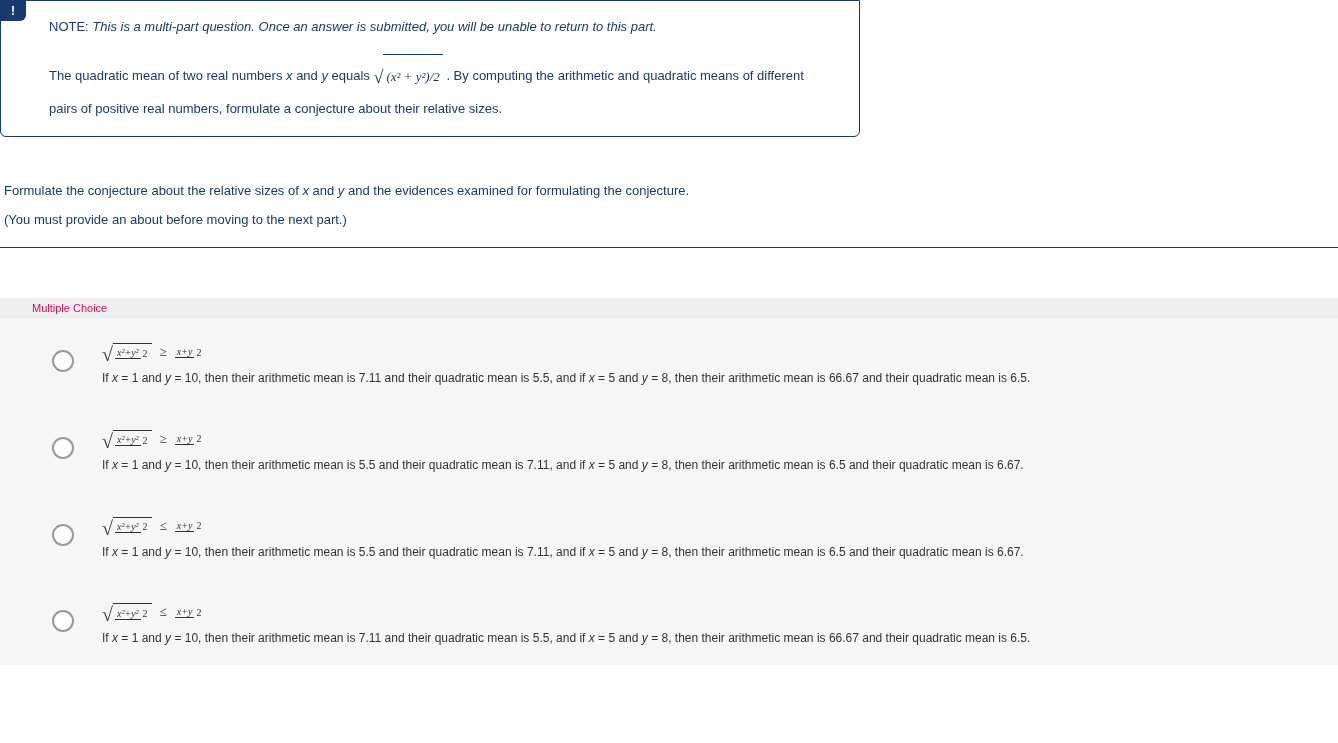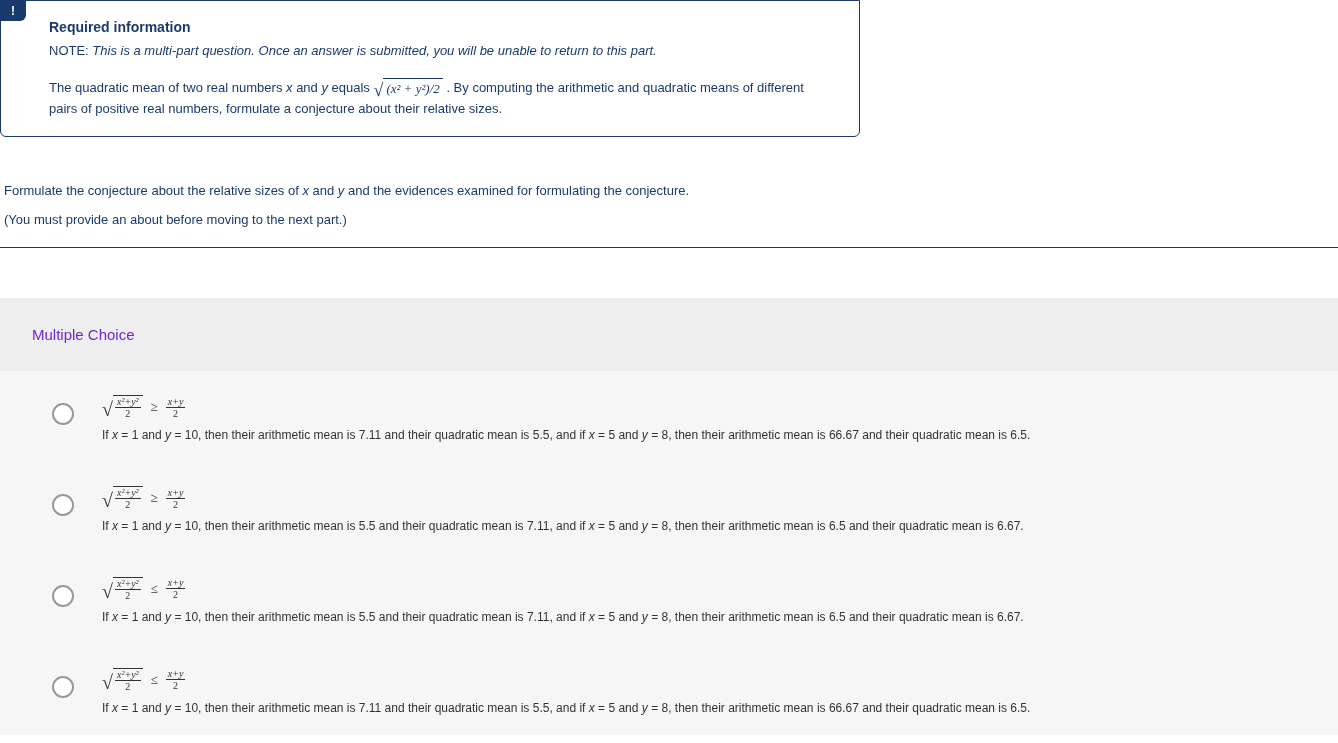--- a/index.html
+++ b/index.html
@@ -64,23 +64,23 @@
       margin-top: 46px;
     }
     .prompt-line { margin-bottom: 14px; }
     .prompt-line:last-child { margin-bottom: 10px; }
     .mc-container {
       margin-top: 50px;
       background: #f6f6f6;
     }
     .mc-header {
       background: #eeeeee;
-      padding: 28px 32px;
-      font-size: 15px;
-      color: #6d28d9;
+      padding: 4px 32px;
+      font-size: 11px;
+      color: #be185d;
       margin-bottom: 6px;
     }
     .option-row {
       display: flex;
       align-items: flex-start;
       background: #f6f6f6;
       padding: 18px 32px 18px 52px;
       margin-bottom: 6px;
       gap: 28px;
     }
@@ -116,46 +116,44 @@
       line-height: 1;
       position: relative;
       top: 2px;
     }
     .under-root {
       border-top: 1px solid currentColor;
       padding: 0 2px;
     }
     .frac {
       display: inline-flex;
-      flex-direction: column;
       align-items: center;
       font-size: 10px;
       line-height: 1.1;
       vertical-align: middle;
     }
     .frac .num { border-bottom: 1px solid currentColor; padding: 0 2px; }
     .frac .den { padding: 0 2px; }
     .rel { font-size: 13px; padding: 0 2px; }
     .evidence-text { font-size: 12px; margin-top: 8px; }
     .var { font-style: italic; }
     .big-sqrt {
       font-family: 'Times New Roman', serif;
       display: inline-flex;
       align-items: center;
       vertical-align: middle;
     }
     .big-sqrt .radical { font-size: 18px; top: 1px; }
-    .big-sqrt .under-root { font-size: 13px; padding: 0 3px; font-style: italic; }
+    .big-sqrt .under-root { font-size: 13px; padding: 12px 3px; font-style: italic; }
   </style>
 </head>
 <body>
 
 <div class="info-box">
   <div class="info-badge">!</div>
-  <div class="required-heading">Required information</div>
   <div class="note-line">
     <span class="note-label">NOTE:</span>
     <span>This is a multi-part question. Once an answer is submitted, you will be unable to return to this part.</span>
   </div>
   <div class="desc-text">
     <span>The quadratic mean of two real numbers </span><span class="ital">x</span><span> and </span><span class="ital">y</span><span> equals </span><span class="big-sqrt">
         <span class="radical">√</span>
         <span class="under-root">(x² + y²)/2</span>
       </span><span> . By computing the arithmetic and quadratic means of different pairs of positive real numbers, formulate a conjecture about their relative sizes.</span>
   </div>

